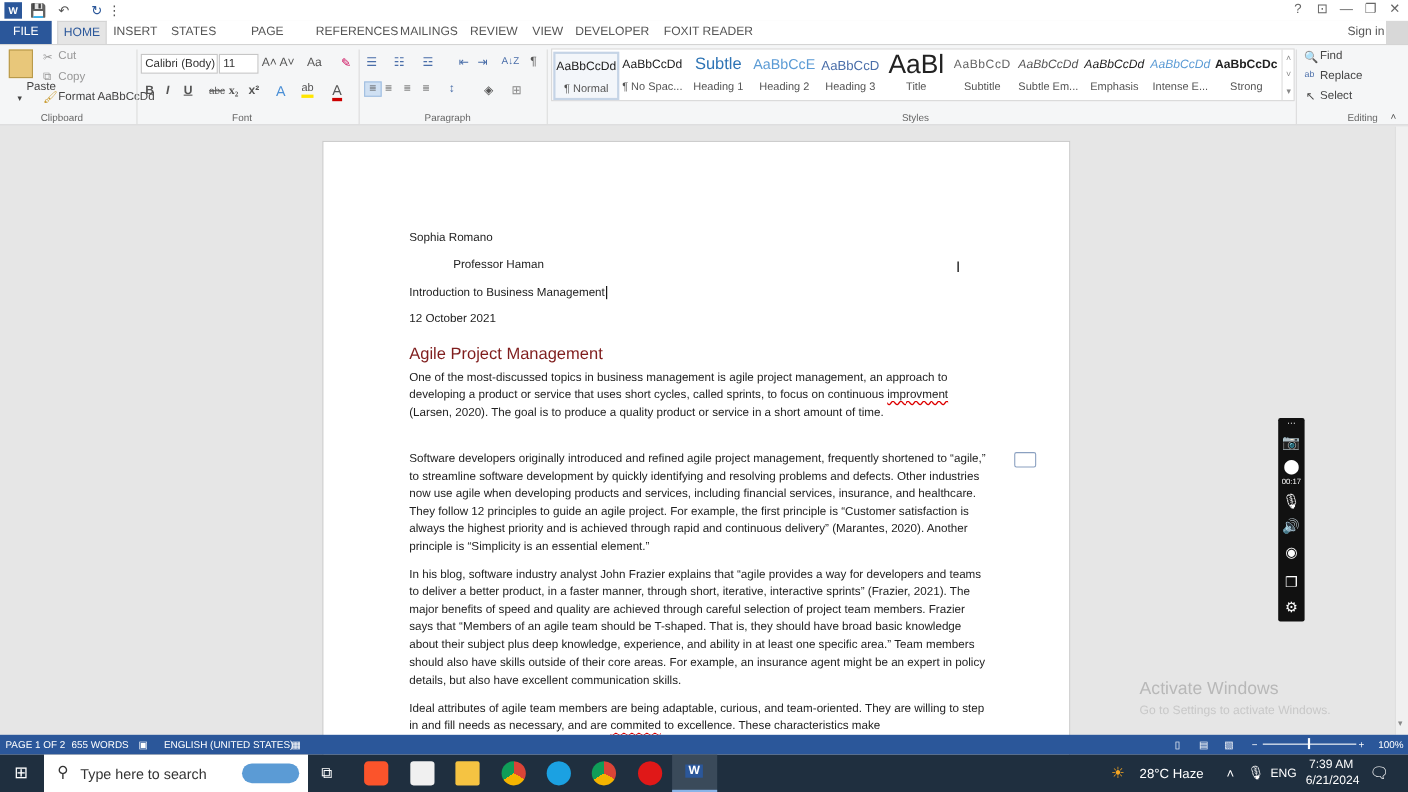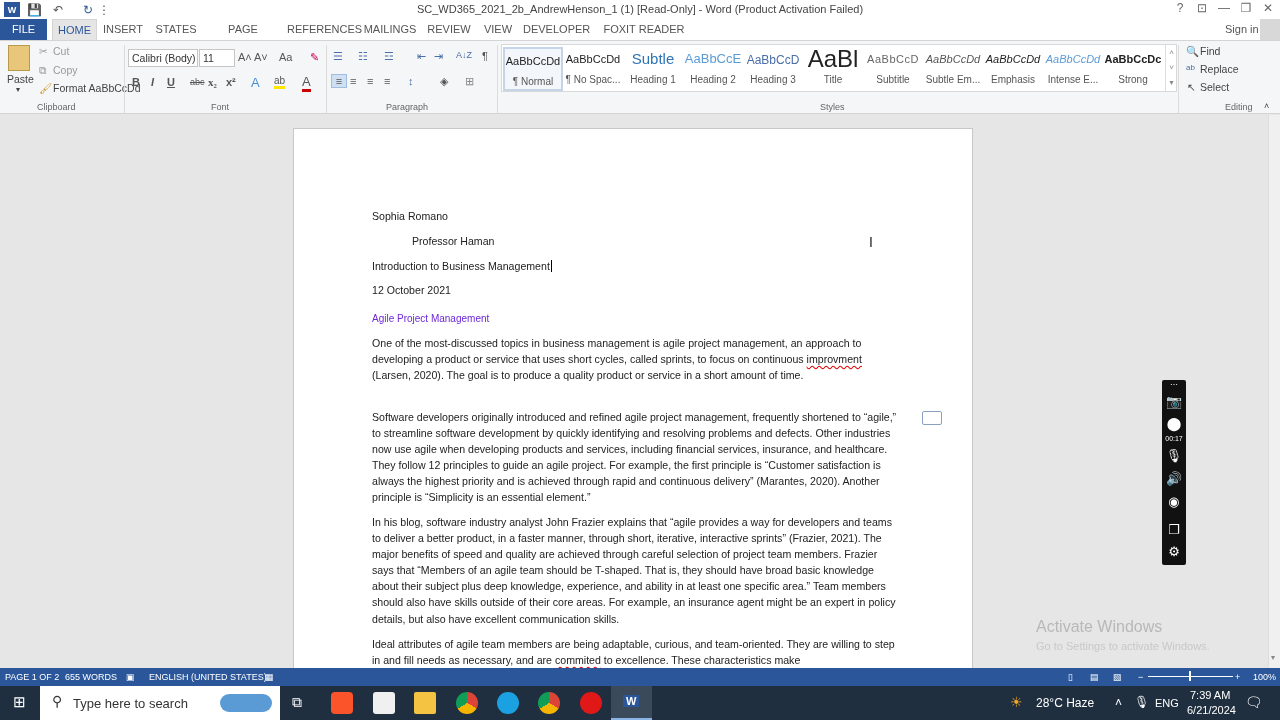--- a/index.html
+++ b/index.html
@@ -27,21 +27,21 @@
 #gallery{position:absolute;left:501px;top:44px;width:676px;height:48px;background:#fff;border:1px solid #d8d8d8;}
 .style-item{position:absolute;top:2px;width:60px;height:44px;text-align:center;}
 .style-item.sel{border:2px solid #c5d4e6;background:#f3f6fa;}
 .style-prev{display:block;margin-top:6px;height:18px;font-size:11px;white-space:nowrap;overflow:hidden;color:#222;}
 .style-name{display:block;font-size:10px;color:#555;margin-top:3px;white-space:nowrap;}
 
 #docarea{position:absolute;left:0;top:115px;width:1268px;height:553px;background:#e6e6e6;}
 #vscroll{position:absolute;left:1268px;top:115px;width:12px;height:553px;background:#f0f0f0;border-left:1px solid #ddd;}
 #page{position:absolute;left:293px;top:128px;width:680px;height:560px;background:#fff;border:1px solid #c8c8c8;}
 .doc{position:absolute;left:372px;width:525px;font-family:"Liberation Sans",sans-serif;font-size:10.6px;line-height:16.1px;color:#222;}
-.heading{position:absolute;left:372px;font-size:10px;color:#6d28d9;text-align:center;}
+.heading{position:absolute;left:372px;font-size:15px;color:#7f1d1d;text-align:center;}
 .spell{text-decoration:underline wavy #d00;text-underline-offset:2px;}
 
 #statusbar{position:absolute;left:0;top:668px;width:1280px;height:18px;background:#2b579a;color:#fff;font-size:9px;}
 #statusbar span{position:absolute;top:4px;white-space:nowrap;}
 
 #taskbar{position:absolute;left:0;top:686px;width:1280px;height:34px;background:#1f2f3f;}
 #searchbox{position:absolute;left:40px;top:0;width:240px;height:34px;background:#fff;}
 .tb-icon{position:absolute;top:6px;width:22px;height:22px;border-radius:50%;}
 .tb-text{position:absolute;color:#fff;font-size:12px;white-space:nowrap;}
 
@@ -53,21 +53,20 @@
 </style>
 </head>
 <body>
 
 <div id="titlebar">
   <div class="qat" style="left:4px;width:16px;background:#2b579a;color:#fff;font-size:9px;font-weight:bold;">W</div>
   <div class="qat" style="left:27px;width:16px;">💾</div>
   <div class="qat" style="left:50px;width:16px;">↶</div>
   <div class="qat" style="left:80px;width:16px;color:#2b579a;">↻</div>
   <div class="qat" style="left:100px;width:8px;">⋮</div>
-  <div class="title">SC_WD365_2021_2b_AndrewHenson_1 (1) [Read-Only] - Word (Product Activation Failed)</div>
   <div class="winctl" style="left:1170px;">?</div>
   <div class="winctl" style="left:1192px;">⊡</div>
   <div class="winctl" style="left:1214px;">—</div>
   <div class="winctl" style="left:1236px;">❐</div>
   <div class="winctl" style="left:1258px;">✕</div>
 </div>
 
 <div id="tabs">
   <div class="tab file" style="left:0;width:47px;">FILE</div>
   <div class="tab active" style="left:52px;width:45px;">HOME</div>
@@ -80,21 +79,21 @@
   <div class="tab" style="left:480px;width:36px;">VIEW</div>
   <div class="tab" style="left:523px;width:66px;">DEVELOPER</div>
   <div class="tab" style="left:596px;width:96px;">FOXIT READER PDF</div>
   <div class="abs" style="left:1225px;top:4px;font-size:11px;color:#555;">Sign in</div>
   <div class="abs" style="left:1260px;top:0;width:20px;height:21px;background:#d8d8d8;"></div>
 </div>
 
 <div id="ribbon">
 
   <div class="abs" style="left:8px;top:4px;width:22px;height:26px;background:#e8c77a;border:1px solid #b99a4a;"></div>
-  <div class="rb-text" style="left:7px;top:32px;">Paste</div>
+  <div class="rb-text" style="left:24px;top:32px;">Paste</div>
   <div class="rb-text" style="left:16px;top:44px;font-size:8px;">▾</div>
   <div class="rb-text rb-dim" style="left:39px;top:4px;">✂</div>
   <div class="rb-text rb-dim" style="left:53px;top:4px;">Cut</div>
   <div class="rb-text rb-dim" style="left:39px;top:23px;">⧉</div>
   <div class="rb-text rb-dim" style="left:53px;top:23px;">Copy</div>
   <div class="rb-text" style="left:39px;top:41px;color:#c89a2c;">🖌</div>
   <div class="rb-text" style="left:53px;top:41px;">Format AaBbCcDd</div>
   <div class="grp-label" style="left:37px;">Clipboard</div>
   <div class="sep" style="left:124px;"></div>
 

